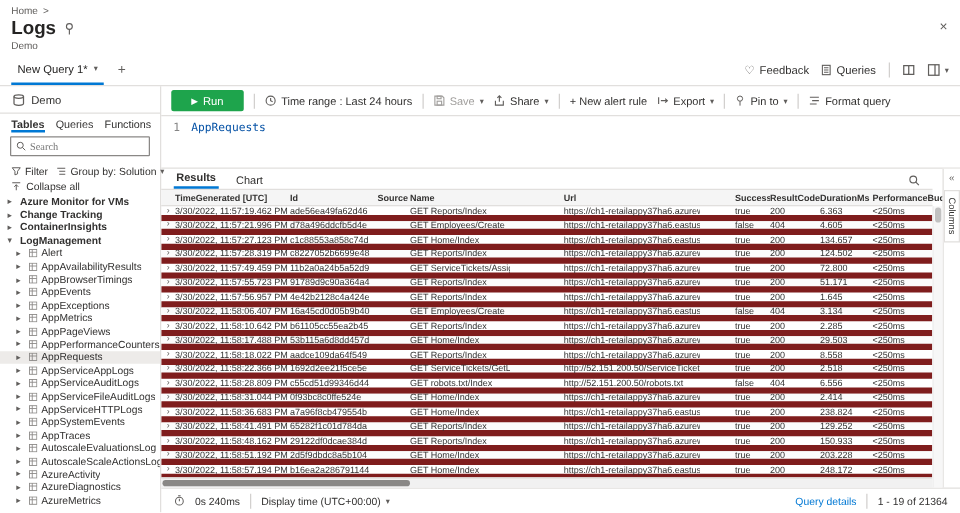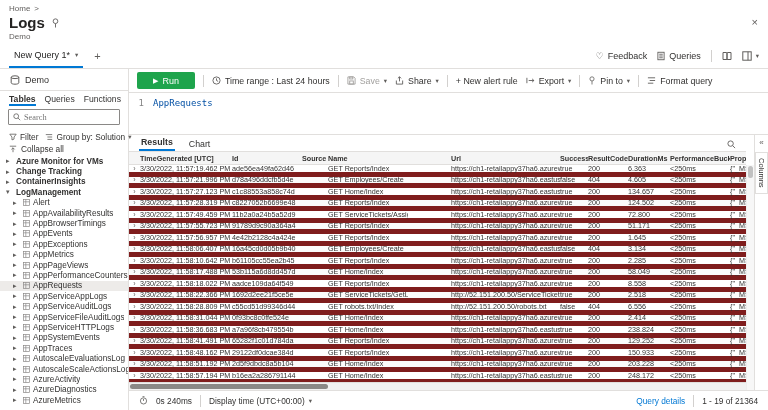--- a/index.html
+++ b/index.html
@@ -63,21 +63,21 @@
   .results-main { flex:1; display:flex; flex-direction:column; min-width:0; }
   .rtabs { height:17px; display:flex; align-items:flex-end; gap:12px; padding:0 10px; font-size:8.8px; border-bottom:1px solid #e1dfdd; }
   .rtab { padding:2px 2px; cursor:pointer; color:#323130; }
   .rtab.active { font-weight:700; border-bottom:2px solid #0078d4; }
   .rtabs-right { margin-left:auto; display:flex; align-items:center; gap:6px; padding-bottom:2px; }
 
   .ghead { display:flex; align-items:center; height:13px; background:#f5f5f5; border-bottom:1px solid #e1dfdd; font-size:7.2px; font-weight:700; color:#323130; }
   .cell { flex:none; overflow:hidden; white-space:nowrap; padding-right:4px; }
   .c-chev { width:11px; text-align:center; color:#605e5c; font-size:7px; flex:none; }
   .c-time { width:92px; } .c-id { width:70px; } .c-src { width:26px; } .c-name { width:80px; }
-  .c-url { width:109px;margin-left:43px; } .c-suc { width:28px; } .c-code { width:40px; } .c-dur { width:42px; }
+  .c-url { width:109px;margin-left:43px; } .c-suc { width:28px;margin-left:28px; } .c-code { width:40px; } .c-dur { width:42px; }
   .c-buc { width:60px; } .c-prop { flex:1 1 auto; min-width:0; }
   .rows { flex:1; overflow:hidden; font-size:7.2px; }
   .grow { display:flex; align-items:center; height:11.5px; border-bottom:5px solid #7f1d1d; cursor:pointer; }
   .grow:nth-child(even) { background:#fbfbfb; }
 
   .hscroll { height:8px; background:#f1f1f1; border-top:1px solid #e1dfdd; position:relative; }
   .hthumb { position:absolute; left:1px; top:1px; height:5px; width:198px; background:#8a8886; border-radius:3px; cursor:pointer; }
   .vscroll { width:8px; background:#f7f7f7; border-left:1px solid #eee; position:relative; margin-top:30px; }
   .vthumb { position:absolute; top:1px; left:1px; width:5px; height:12px; background:#c1c1c1; border-radius:3px; cursor:pointer; }
   .rail { width:14px; border-left:1px solid #e1dfdd; display:flex; flex-direction:column; align-items:center; padding-top:3px; gap:5px; background:#fff; }
@@ -692,21 +692,21 @@
             </div>
               <div class="grow">
               <span class="c-chev">›</span>
               <span class="cell c-time">3/30/2022, 11:58:17.488 PM</span>
               <span class="cell c-id">53b115a6d8dd457d</span>
               <span class="cell c-src"></span>
               <span class="cell c-name">GET Home/Index</span>
               <span class="cell c-url">https://ch1-retailappy37ha6.azurewebsites.net/</span>
               <span class="cell c-suc">true</span>
               <span class="cell c-code">200</span>
-              <span class="cell c-dur">58.049</span>
+              <span class="cell c-dur">29.503</span>
               <span class="cell c-buc">&lt;250ms</span>
               <span class="cell c-prop">{"_MS.ProcessedByMe</span>
             </div>
               <div class="grow">
               <span class="c-chev">›</span>
               <span class="cell c-time">3/30/2022, 11:58:18.022 PM</span>
               <span class="cell c-id">aadce109da64f549</span>
               <span class="cell c-src"></span>
               <span class="cell c-name">GET Reports/Index</span>
               <span class="cell c-url">https://ch1-retailappy37ha6.azurewebsites.net/Reports</span>

